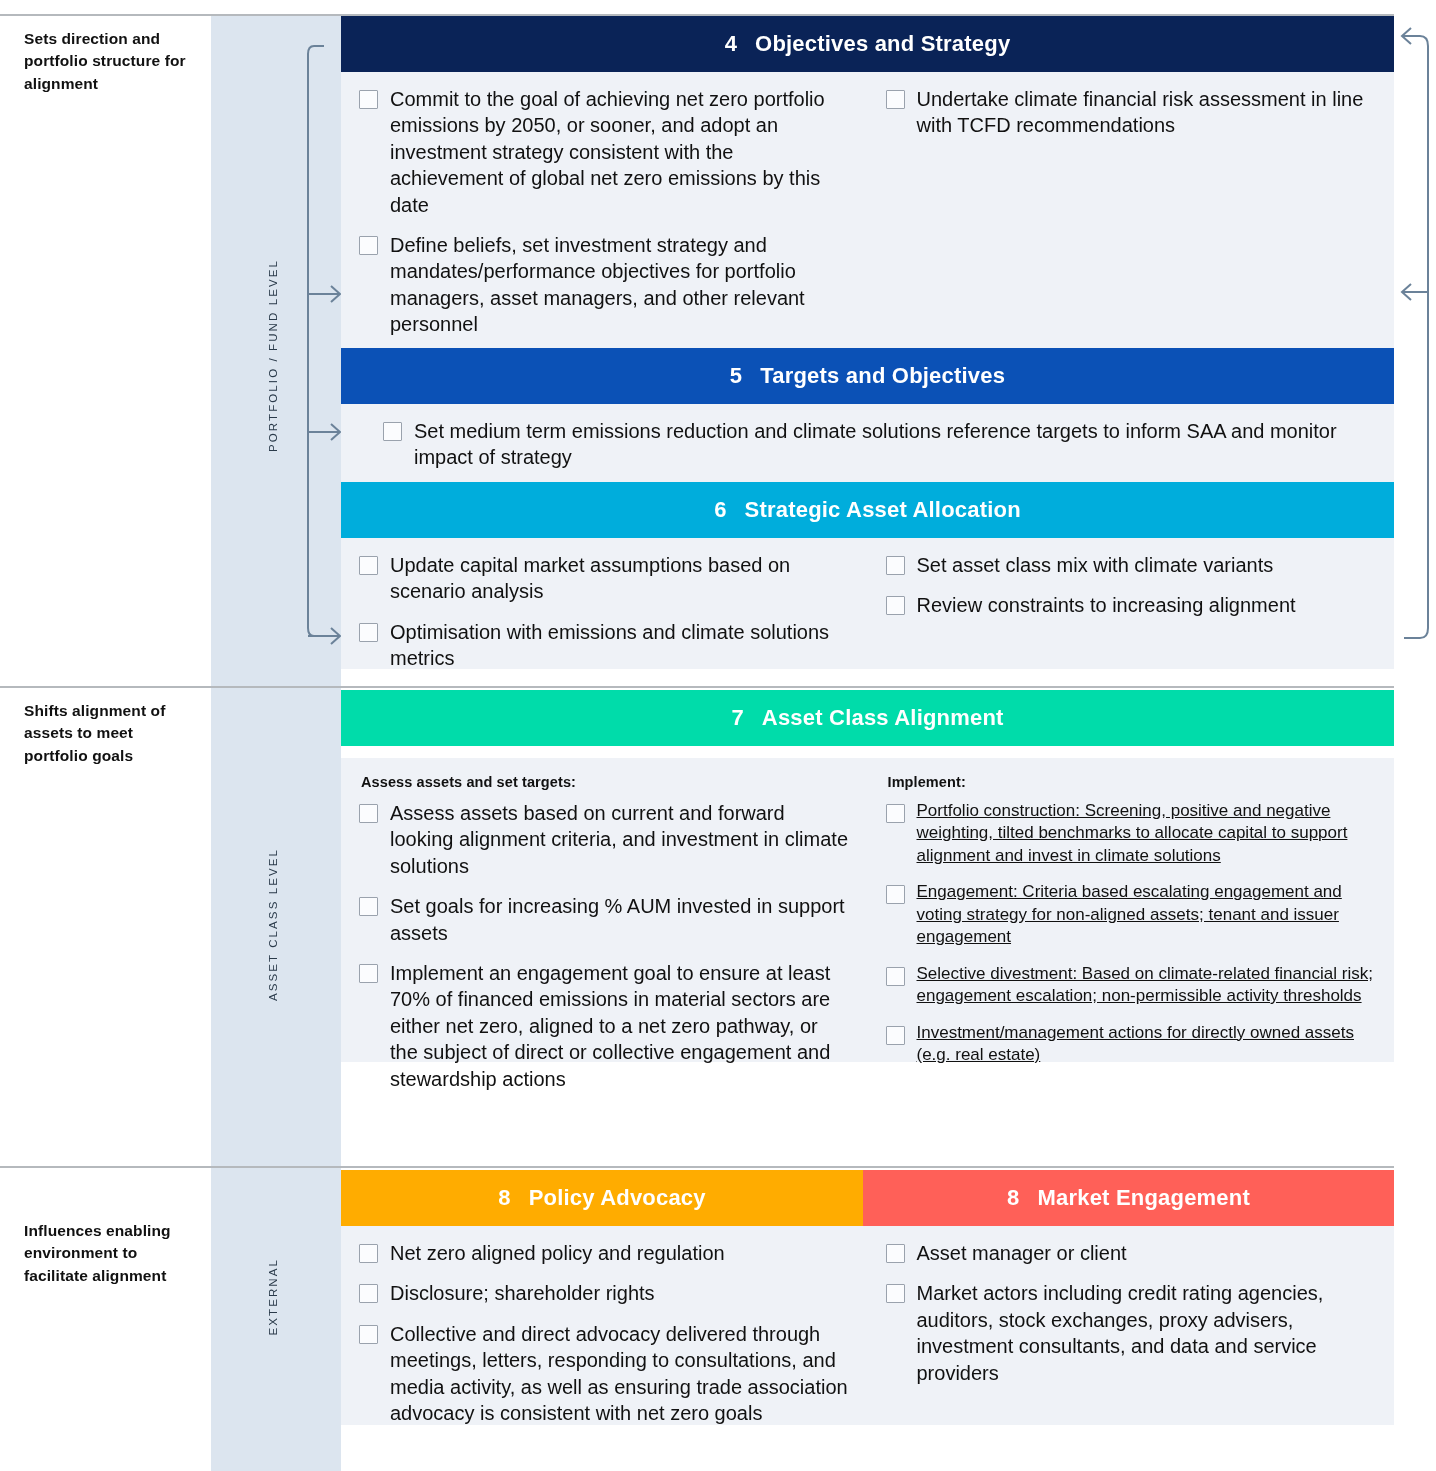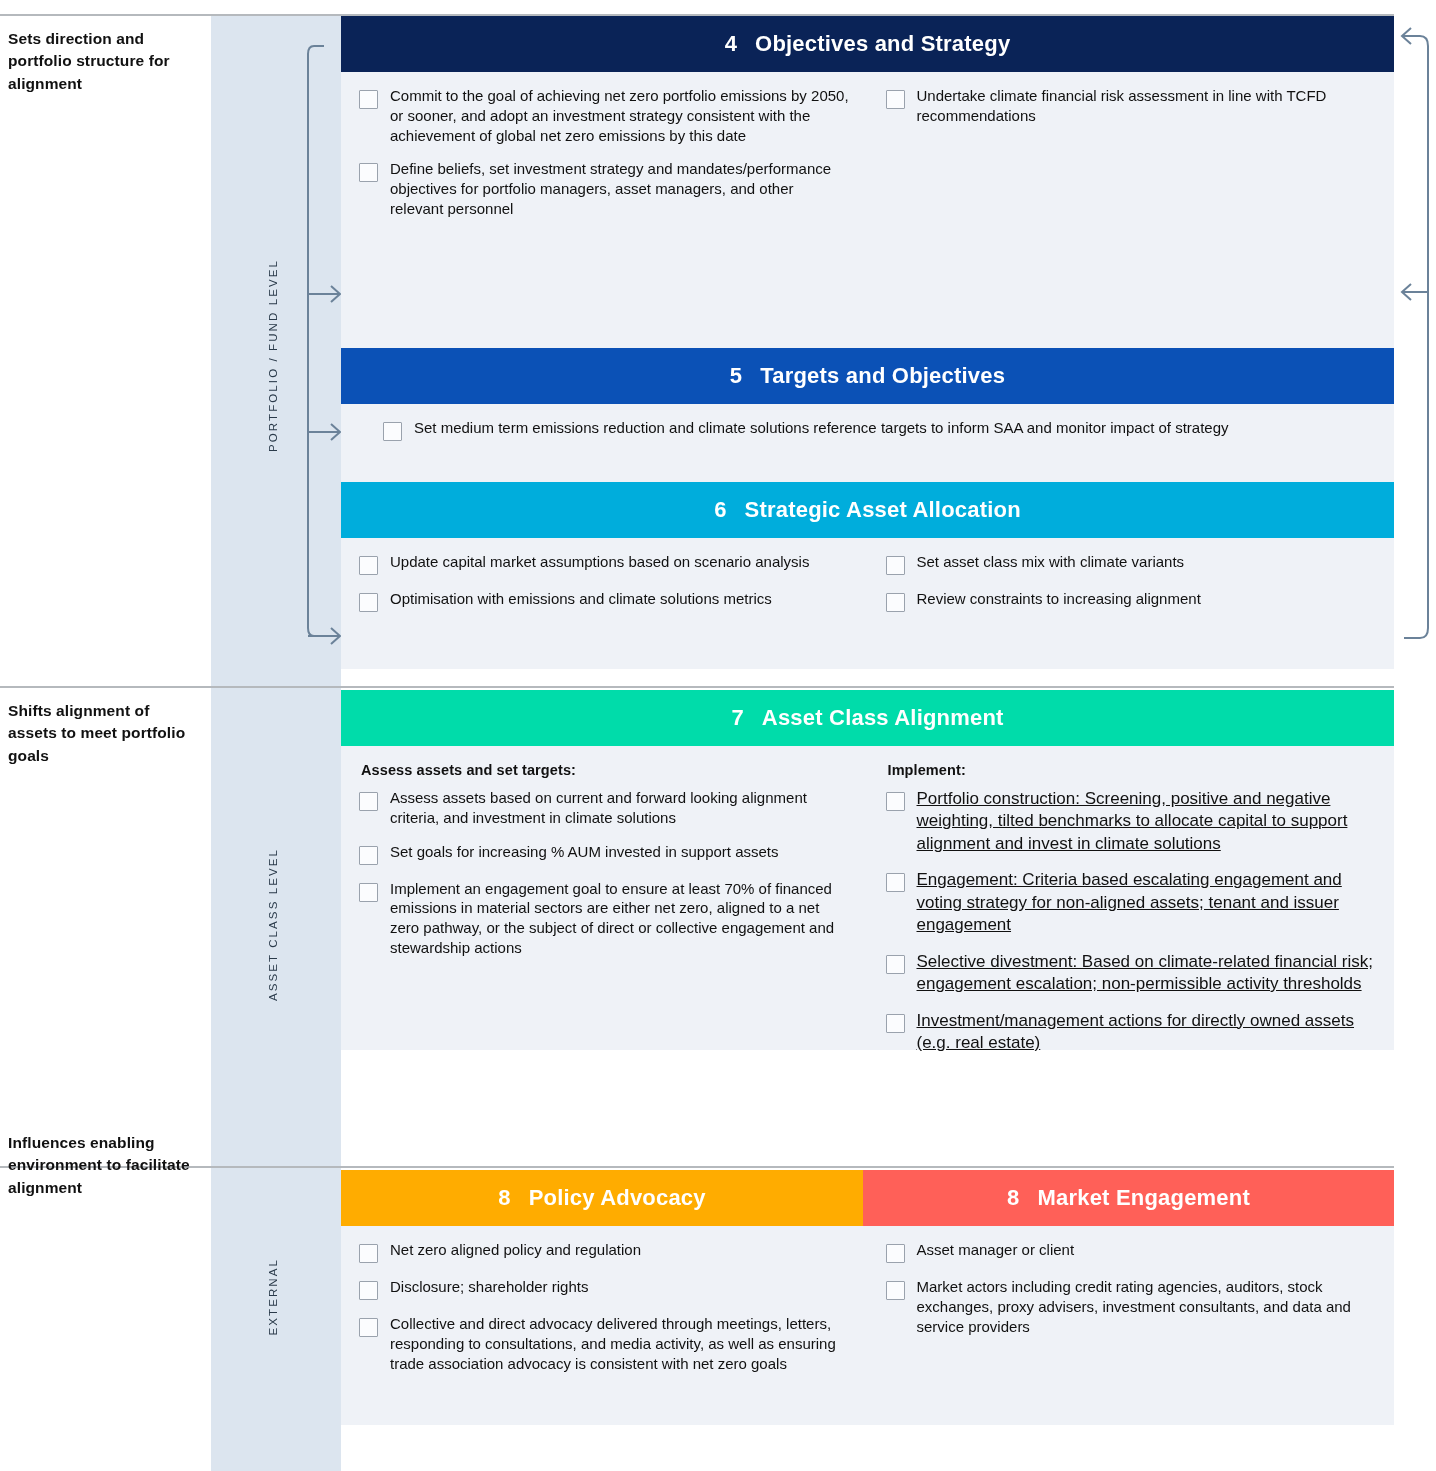--- a/index.html
+++ b/index.html
@@ -1,21 +1,21 @@
 <!DOCTYPE html>
 <html><head>
 <meta charset="utf-8">
 <style>
   html,body{margin:0;padding:0;background:#ffffff;}
   body{width:1436px;height:1471px;font-family:"Liberation Sans",sans-serif;color:#111;}
   #root{position:relative;width:1436px;height:1471px;}
 
   
   .leftcol{position:absolute;left:0;width:211px;}
-  .leftcol .desc{font-size:15.5px;font-weight:bold;line-height:1.45;color:#111;padding:12px 10px 0 8px;letter-spacing:.1px;}
+  .leftcol .desc{font-size:15.5px;font-weight:bold;line-height:1.45;color:#111;padding:12px 10px 0 24px;letter-spacing:.1px;}
 
   
   .band{position:absolute;left:211px;width:130px;background:#dce5ef;}
 
   
   .vlabel{position:absolute;writing-mode:vertical-rl;transform:rotate(180deg);
           font-size:11.5px;letter-spacing:2.1px;color:#2a3a4a;white-space:nowrap;}
 
   
   .hrule{position:absolute;left:0;height:2px;background:#b5b9bd;}
@@ -30,21 +30,21 @@
   .cols{display:flex;}
   .col{flex:1 1 0;padding:14px 18px 16px 18px;box-sizing:border-box;}
   .col.full{flex:0 0 100%;}
 
   .subhead{font-size:14.5px;font-weight:bold;color:#111;margin:2px 0 10px 2px;letter-spacing:.1px;}
 
   .item{display:flex;align-items:flex-start;margin-bottom:14px;}
   .item:last-child{margin-bottom:2px;}
   .cbox{flex:0 0 auto;width:17px;height:17px;border:1.6px solid #9aa2ad;background:#fbfcfe;
         margin-right:12px;margin-top:4px;border-radius:1px;}
-  .itxt{font-size:15px;line-height:1.32;color:#111;}
+  .itxt{font-size:20px;line-height:1.32;color:#111;}
   .small .itxt{font-size:17px;text-decoration:underline;}
 
   
   .dualhead{display:flex;}
   .dualhead .sechead{flex:0 0 auto;}
 
   
   svg.conn{position:absolute;overflow:visible;}
 </style>
 </head>
@@ -65,21 +65,21 @@
   <div class="band" style="top:1168px;height:303px;">
     <div class="vlabel" style="left:56px;top:90px;">EXTERNAL</div>
   </div>
 
   <div class="leftcol" style="top:16px;">
     <div class="desc">Sets direction and portfolio structure for alignment</div>
   </div>
   <div class="leftcol" style="top:688px;">
     <div class="desc">Shifts alignment of assets to meet portfolio goals</div>
   </div>
-  <div class="leftcol" style="top:1120px;">
+  <div class="leftcol" style="top:1208px;">
     <div class="desc">Influences enabling environment to facilitate alignment</div>
   </div>
 
   <svg class="conn" style="left:300px;top:20px;" width="46" height="630" viewBox="0 0 46 630">
     <path d="M24 26 L14 26 Q8 26 8 34 L8 608 Q8 616 14 616 L24 616" fill="none" stroke="#6b8299" stroke-width="2"></path>
     <g stroke="#6b8299" stroke-width="2" fill="none">
       <line x1="8" y1="274" x2="40" y2="274"></line>
       <polyline points="31,266 40,274 31,282"></polyline>
       <line x1="8" y1="412" x2="40" y2="412"></line>
       <polyline points="31,404 40,412 31,420"></polyline>
@@ -165,21 +165,21 @@
         </div>
       </div>
     </div>
   </div>
 
   <div class="maincol" style="top:690px;">
     <div class="sechead" style="background:#00dcaa;">
       <span class="num">7</span>
       <span>Asset Class Alignment</span>
     </div>
-    <div class="secbody" style="height:304px;">
+    <div class="secbody" style="height:304px;margin-top:12px;">
       <div class="cols">
         <div class="col">
           <div class="subhead">Assess assets and set targets:</div>
           <div class="item">
             <span class="cbox"></span>
             <span class="itxt">Assess assets based on current and forward looking alignment criteria, and investment in climate solutions</span>
           </div>
           <div class="item">
             <span class="cbox"></span>
             <span class="itxt">Set goals for increasing % AUM invested in support assets</span>

